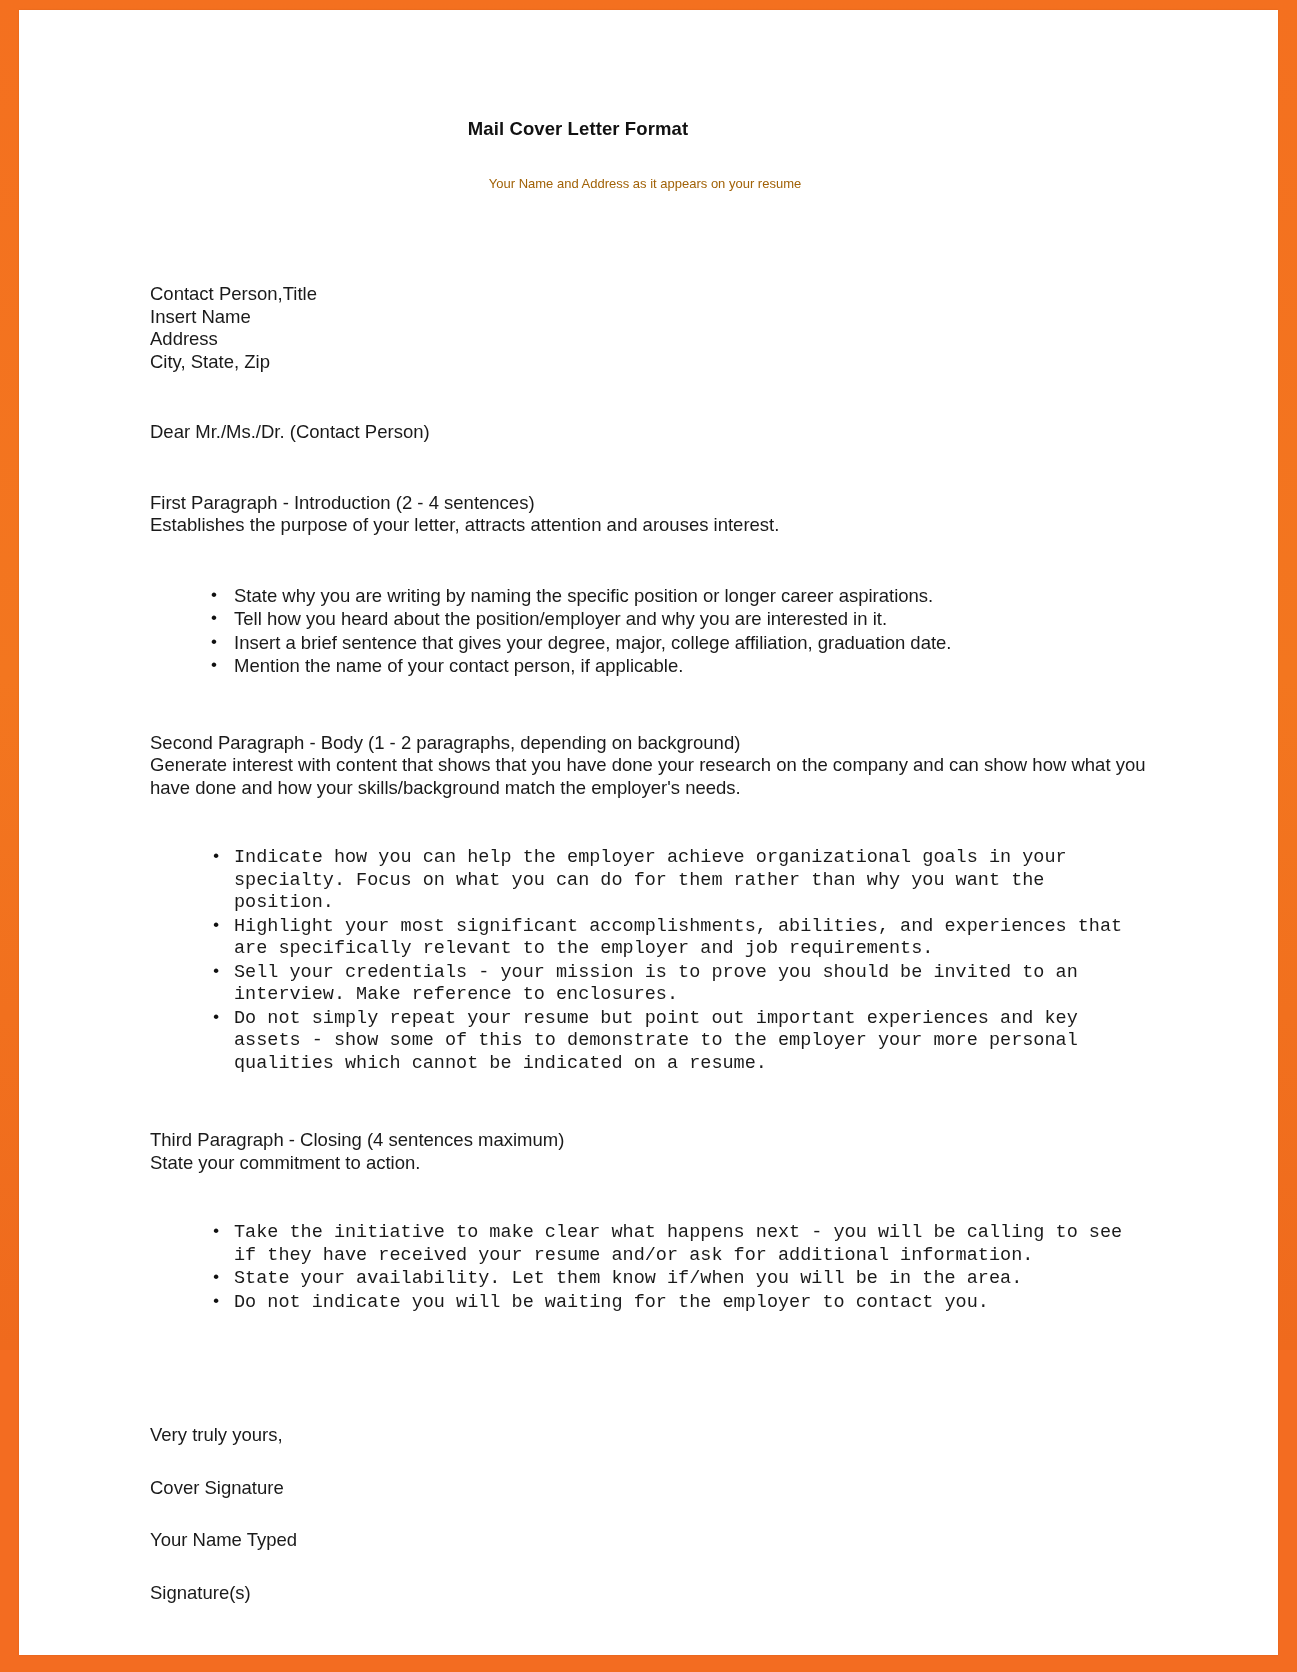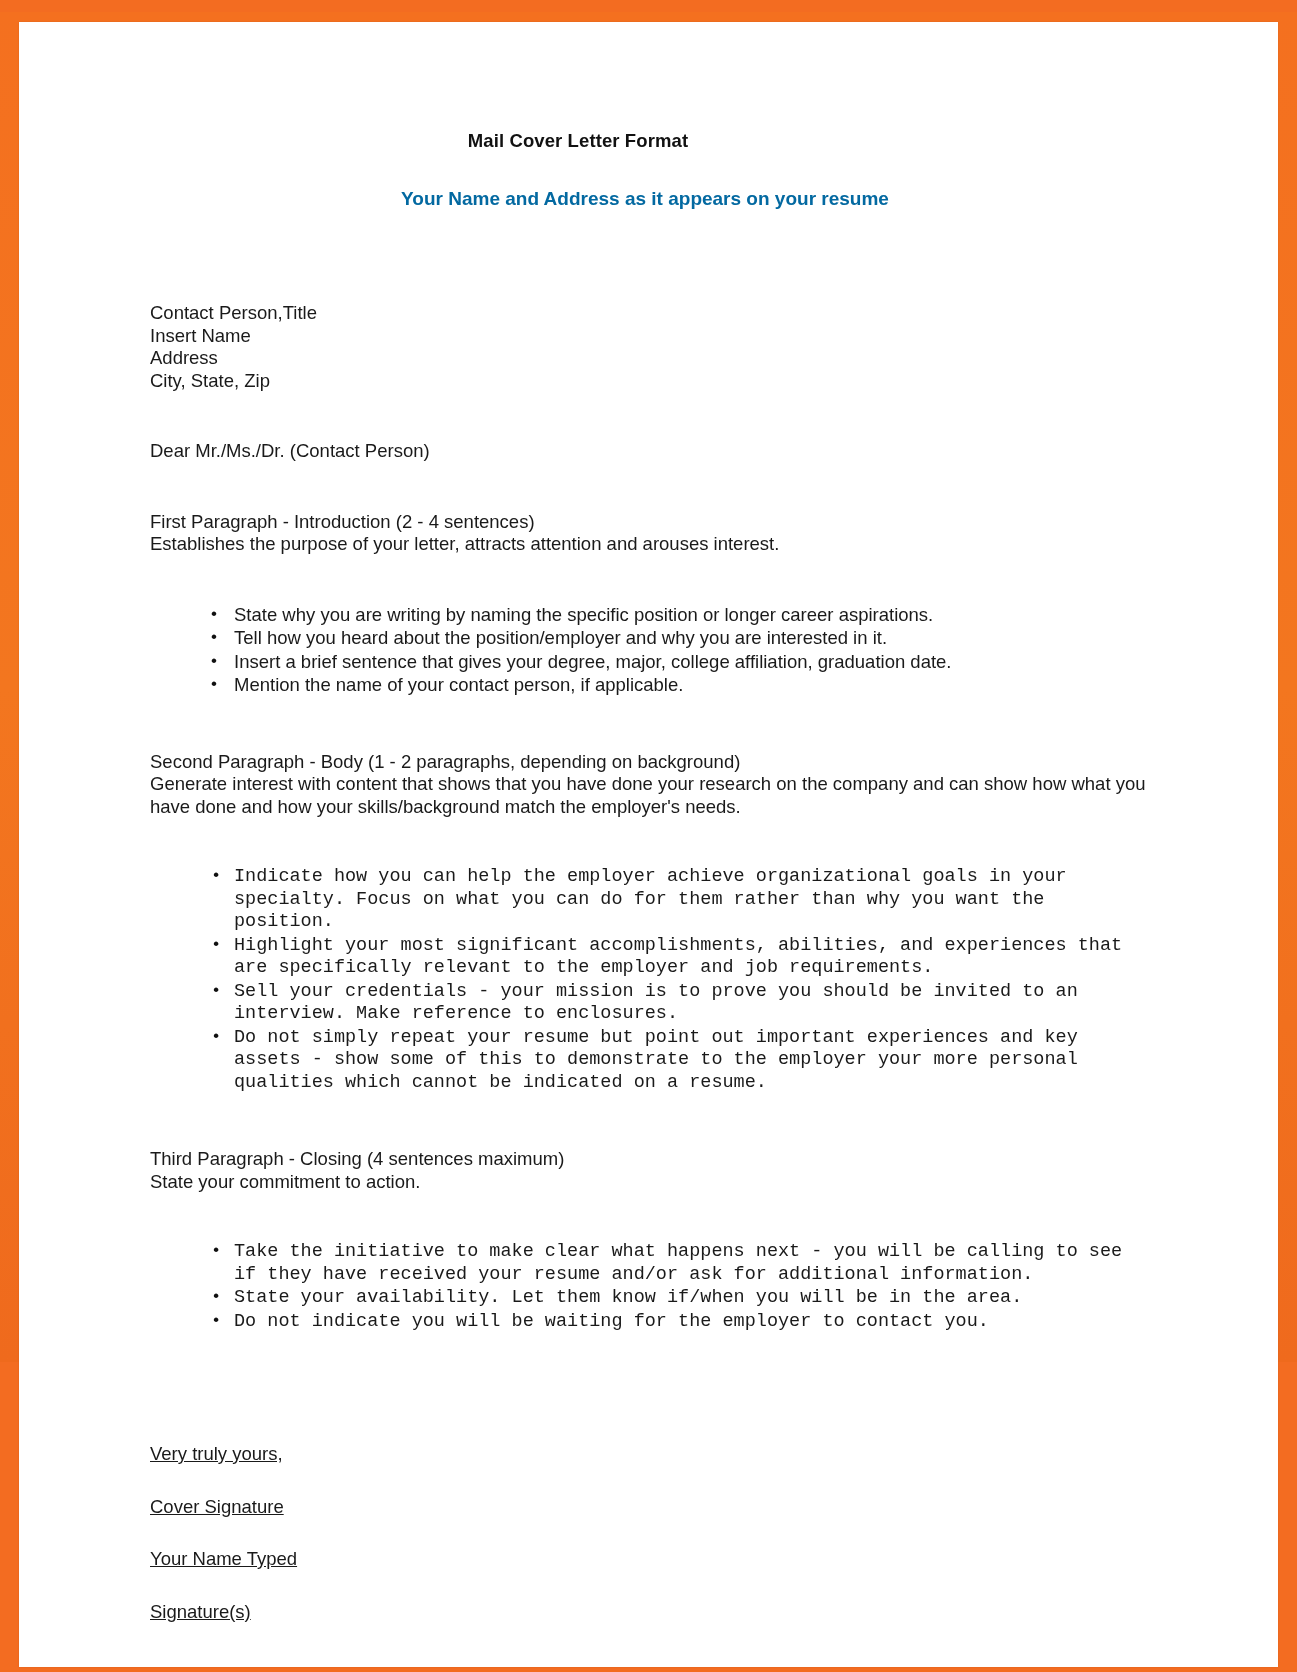--- a/index.html
+++ b/index.html
@@ -11,21 +11,21 @@
     width: 1297px;
     height: 1672px;
     background: #f36c21;
     font-family: "Liberation Sans", sans-serif;
     overflow: hidden;
   }
 
   
   .scan-frame {
     position: absolute;
-    top: 12px;
+    top: 0;
     left: 0;
     width: 1297px;
     height: 1350px;
     background: linear-gradient(180deg,#f4701f 0%, #f3761f 50%, #ef6a1d 100%);
     box-sizing: border-box;
   }
 
   .page-sheet {
     position: absolute;
     left: 19px;
@@ -59,23 +59,23 @@
     font-weight: bold;
     font-size: 18.5px;
     color: #111;
     letter-spacing: 0.1px;
     margin: 0 0 36px 0;
     padding-right: 144px;
   }
 
   .doc-subtitle {
     text-align: center;
-    font-weight: bold;
-    font-size: 19px;
-    color: #0369a1;
+    font-weight: normal;
+    font-size: 13px;
+    color: #a16207;
     margin: 0 0 44px 0;
     padding-right: 10px;
   }
 
   .line {
     font-size: 18.5px;
     color: #1a1a1a;
     line-height: 22.5px;
     margin: 0;
     white-space: pre-wrap;
@@ -100,21 +100,21 @@
     content: "\2022";
     position: absolute;
     left: 47px;
     top: -1px;
     font-size: 17px;
     color: #111;
   }
 
   ul.bullets.wide li { padding-left: 70px; font-family: Liberation Mono, monospace; }
 
-  .sig-block .line { margin-bottom: 0; text-decoration: underline; }
+  .sig-block .line { margin-bottom: 0; }
   .spacer-30 { height: 30px; }
   .spacer-34 { height: 34px; }
   .spacer-40 { height: 40px; }
   .spacer-48 { height: 48px; }
   .spacer-96 { height: 96px; }
 </style>
 </head>
 <body>
 
 <div class="scan-frame">

